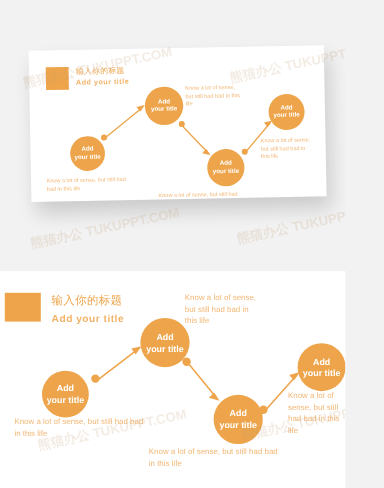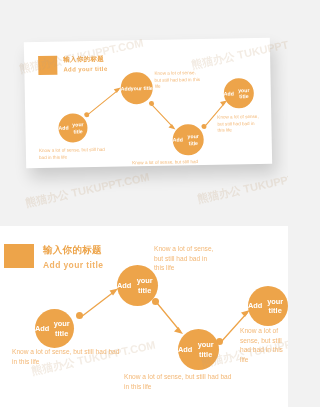--- a/index.html
+++ b/index.html
@@ -10,27 +10,27 @@
     overflow:hidden;position:relative;
   }
   .stage{position:absolute;inset:0;}
 
   
   .slide{position:absolute;background:#fff;overflow:hidden;}
 
   .hdr{position:absolute;display:flex;align-items:flex-start;}
   .hdr-swatch{background:#eda44a;flex:0 0 auto;}
   .hdr-texts{display:flex;flex-direction:column;justify-content:center;}
-  .hdr-cn{color:#eda44a;font-weight:bold;letter-spacing:.3px;white-space:nowrap;}
+  .hdr-cn{color:#eda44a;font-weight:normal;letter-spacing:.3px;white-space:nowrap;}
   .hdr-en{color:#f2b368;white-space:nowrap;letter-spacing:.4px;font-weight:bold;}
 
   .node{
     position:absolute;border-radius:50%;
     background:#eda44a;color:#fff;font-weight:bold;
-    display:flex;flex-direction:row;align-items:center;justify-content:center;
+    display:flex;flex-direction:column;align-items:center;justify-content:center;
     text-align:center;line-height:1.25;
   }
   .dot{position:absolute;border-radius:50%;background:#eda44a;}
   .cap{position:absolute;color:#f3b877;line-height:1.45;}
 
   .connector{position:absolute;overflow:visible;}
   .connector line{stroke:#eda44a;stroke-linecap:round;}
   .connector polygon{fill:#eda44a;}
 
   

